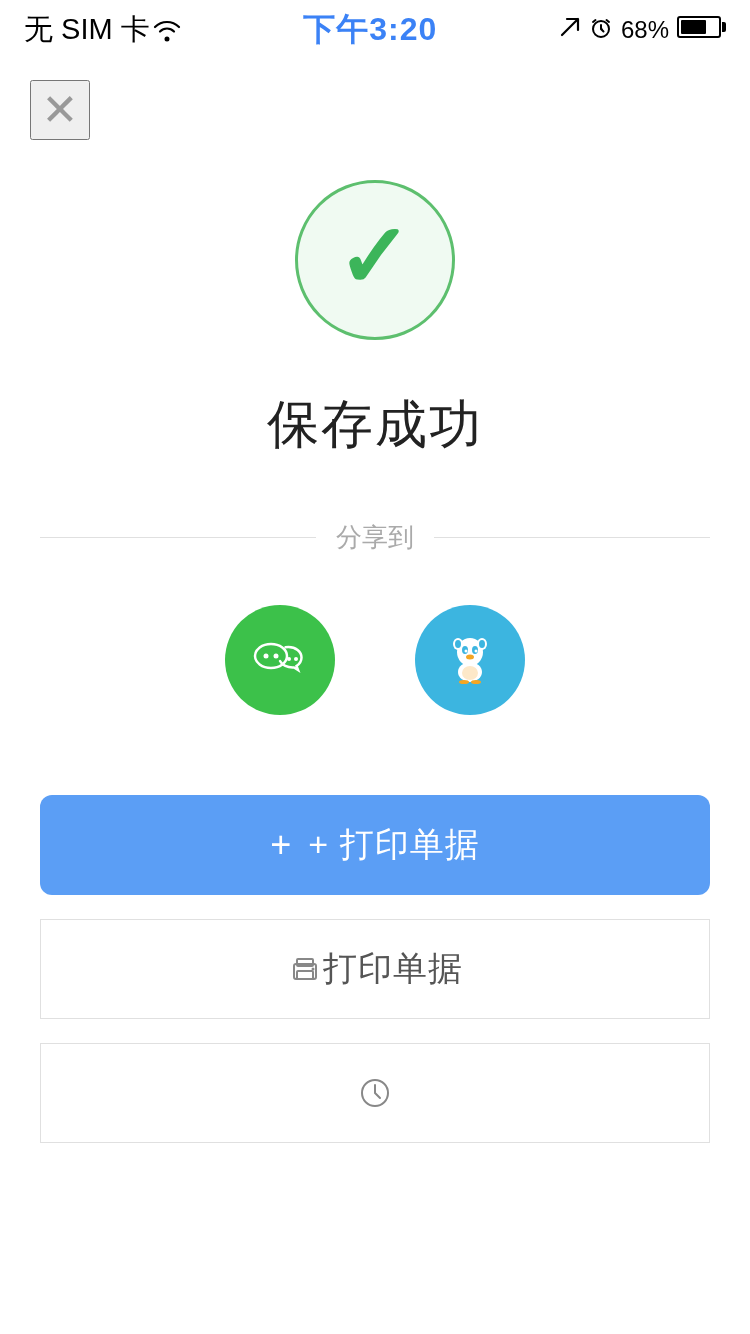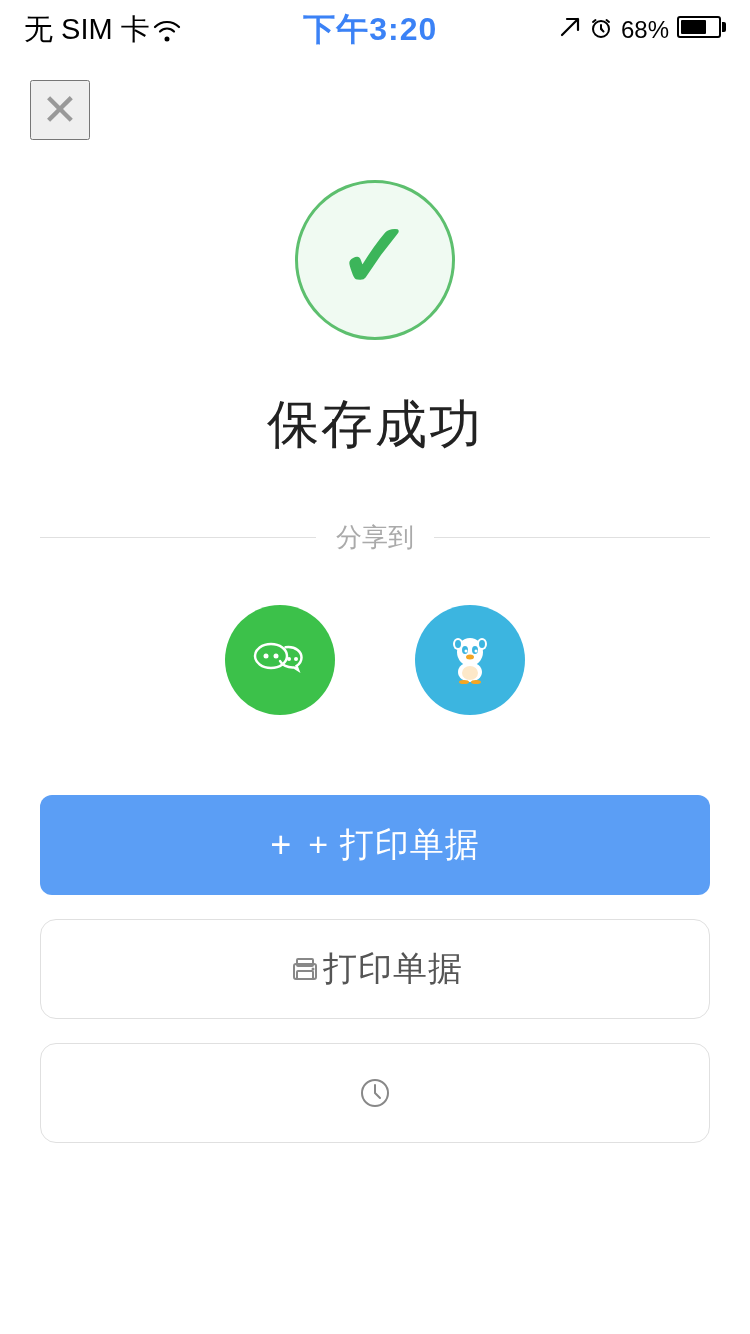--- a/index.html
+++ b/index.html
@@ -174,21 +174,21 @@
       color: #fff;
       font-weight: 400;
       letter-spacing: 1px;
     }
 
     .btn-secondary {
       width: 100%;
       height: 100px;
       background: #ffffff;
       border: 1px solid #e0e0e0;
-      border-radius: 16px;
+      border-radius: 0;
       display: flex;
       align-items: center;
       justify-content: center;
       gap: 0;
       cursor: pointer;
       font-size: 34px;
       color: #555;
       font-weight: 400;
       letter-spacing: 1px;
     }

